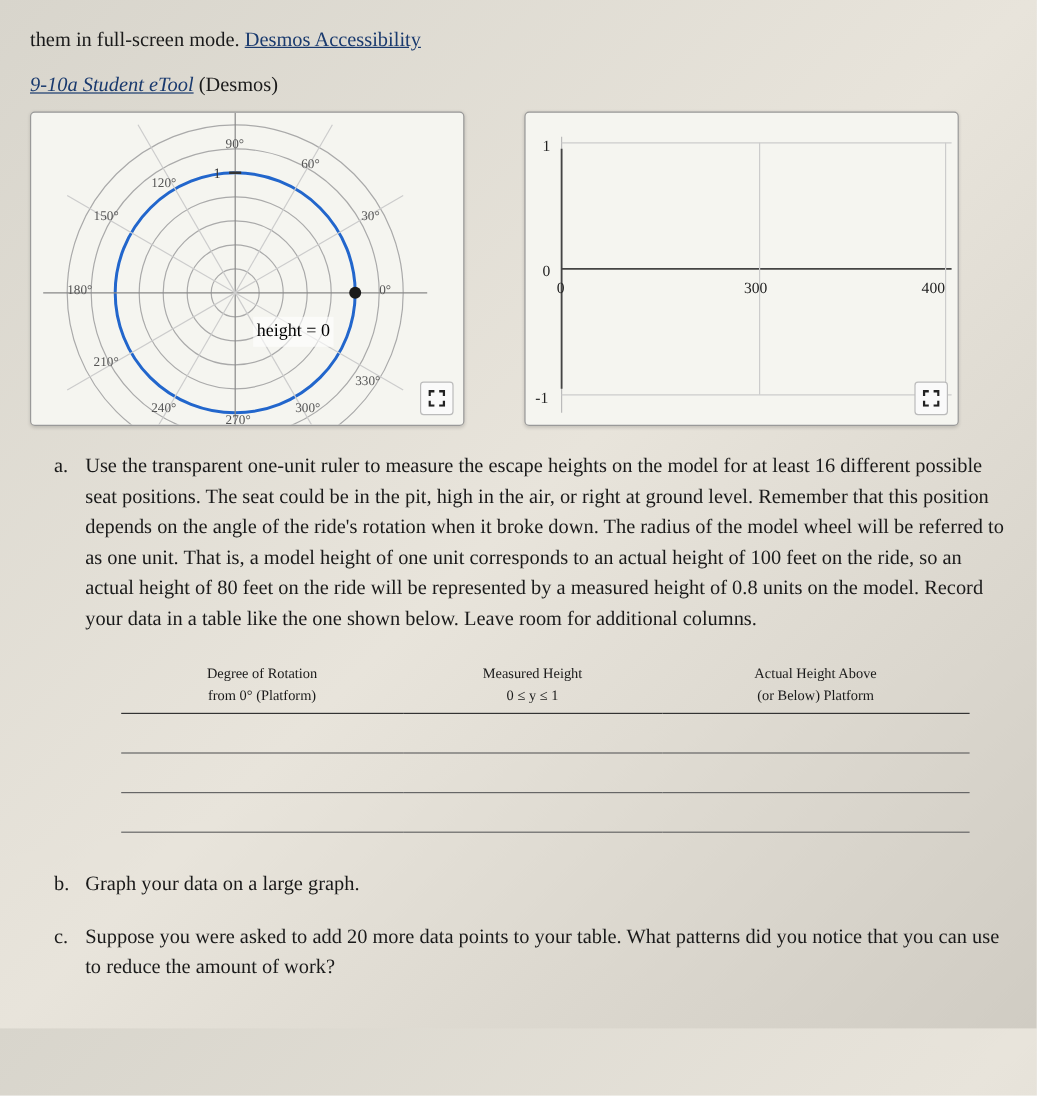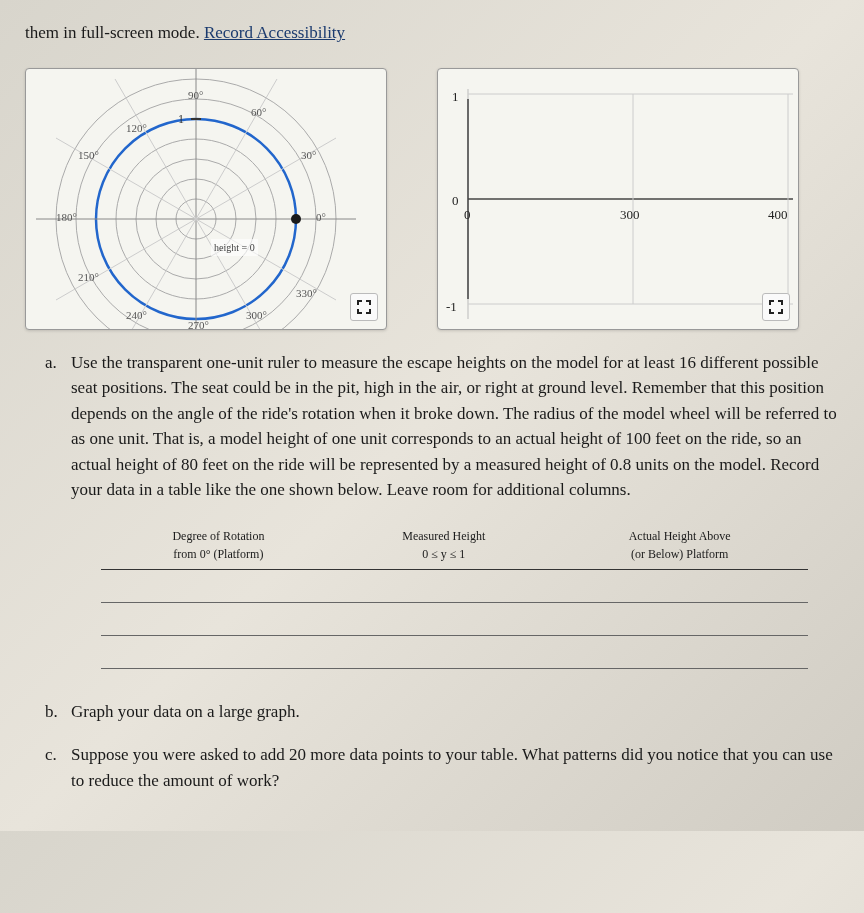--- a/index.html
+++ b/index.html
@@ -57,22 +57,22 @@
   .fullscreen-btn svg { width: 14px; height: 14px; stroke: #222; stroke-width: 2; fill: none; }
   .polar-label {
     position: absolute;
     font-size: 11px;
     color: #555;
   }
   .height-label {
     position: absolute;
     left: 185px;
     top: 170px;
-    font-size: 10px;
-    color: #404040;
+    font-size: 15px;
+    color: #000000;
     background: rgba(255,255,255,0.6);
     padding: 1px 3px;
   }
   .cart-label {
     position: absolute;
     font-size: 13px;
     color: #222;
   }
   .question-list {
     padding-left: 20px;
@@ -103,24 +103,28 @@
   .data-table td {
     border-bottom: 1px solid #666;
     height: 30px;
   }
 </style>
 </head>
 <body>
 
 <div class="top-line">
   <span>them in full-screen mode.</span>
-  <a href="#">Record Accessibility</a>
+  <a href="#">Desmos Accessibility</a>
 </div>
 
 <div class="tool-links">
+  <div>
+    <a href="#" class="tool-link">9-10a Student eTool</a>
+    <span class="plain">(Desmos)</span>
+  </div>
 </div>
 
 <div class="graphs">
 
   <div class="graph-box">
     <svg width="360" height="260">
       <g transform="translate(170,150)">
 
         <circle r="20" fill="none" stroke="#aaa"></circle>
         <circle r="40" fill="none" stroke="#aaa"></circle>

